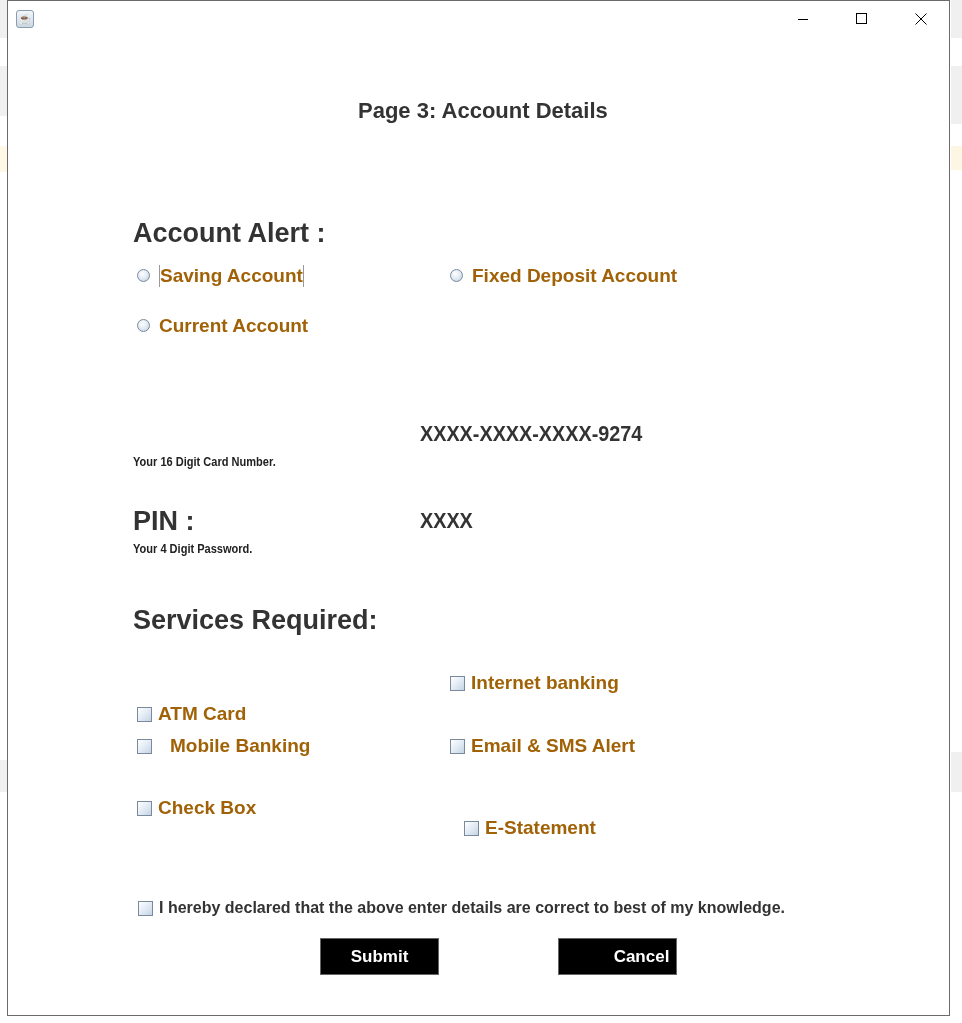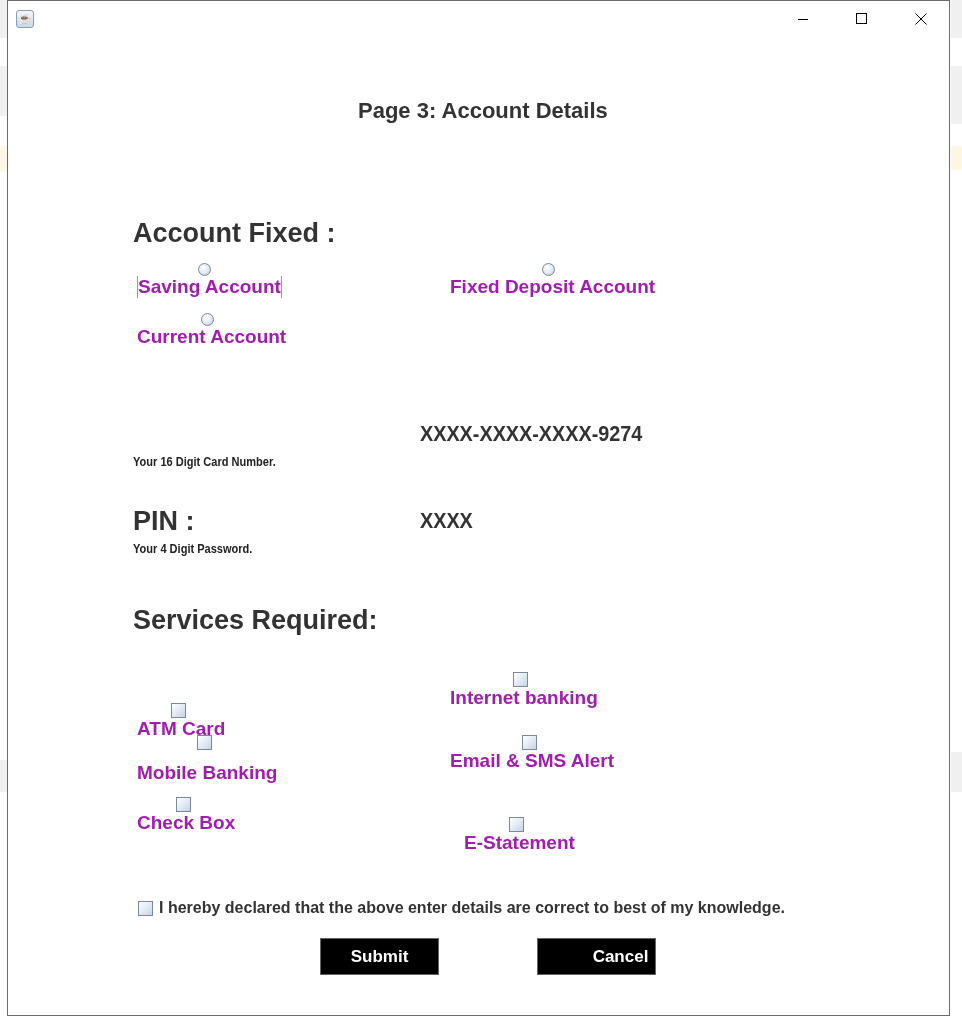--- a/index.html
+++ b/index.html
@@ -41,42 +41,42 @@
   .sec-services { left:125px; top:604px; }
 
   .hint { position:absolute; font-size:12px; color:#222; font-weight:bold; font-family:"Liberation Sans Narrow","Liberation Sans",sans-serif; transform:scaleX(0.92); transform-origin:left; }
   .hint-card { left:125px; top:454px; }
   .hint-pin { left:125px; top:541px; }
 
   .value { position:absolute; font-size:22px; font-weight:bold; color:#333; transform:scaleX(0.9); transform-origin:left; }
   .val-card { left:412px; top:420px; }
   .val-pin { left:412px; top:507px; }
 
-  .option { position:absolute; display:flex; align-items:center; font-size:19px; font-weight:bold; color:#a21caf; cursor:pointer;flex-direction:column; }
+  .option { position:absolute; display:flex; align-items:center; font-size:19px; font-weight:bold; color:#a16207; cursor:pointer; }
   .radio {
     width:13px; height:13px; border-radius:50%; border:1px solid #7a8a9c; box-sizing:border-box;
     background:radial-gradient(circle at 40% 35%, #ffffff 0%, #dfe8f2 55%, #b8c8da 100%);
     margin-right:9px; margin-top:-2px;
   }
   .check {
     width:15px; height:15px; border:1px solid #7a8a9c; box-sizing:border-box;
     background:linear-gradient(135deg,#ffffff 0%,#dde7f2 60%,#c4d3e3 100%);
     margin-right:6px;
   }
 
   .decl { position:absolute; left:130px; top:898px; display:flex; align-items:center; font-size:16px; font-weight:bold; color:#333; }
   .decl .check { margin-right:6px; }
 
   .btn {
     position:absolute; top:937px; width:119px; height:37px; background:#000; color:#fff;
     font-size:17px; font-weight:bold; display:flex; align-items:center; justify-content:center;
     border:1px solid #666; box-sizing:border-box; cursor:pointer;
   }
   .btn-submit { left:312px; }
-  .btn-cancel { left:529px;padding-left:48px; }
+  .btn-cancel { left:550px;padding-left:48px; }
 </style>
 </head>
 <body>
 
 <div class="bg-left">
   <div class="band" style="top:0;height:38px;background:#f0f0f0;"></div>
   <div class="band" style="top:66px;height:50px;background:#f0f0f0;"></div>
   <div class="band" style="top:146px;height:26px;background:#fff8e6;"></div>
   <div class="band" style="top:760px;height:32px;background:#f0f0f0;"></div>
 </div>
@@ -103,21 +103,21 @@
     <div class="win-btn btn-close">
       <svg width="12" height="12">
           <line x1="0.5" y1="0.5" x2="11.5" y2="11.5" stroke="#000" stroke-width="1"></line>
           <line x1="11.5" y1="0.5" x2="0.5" y2="11.5" stroke="#000" stroke-width="1"></line>
         </svg>
     </div>
   </div>
 
   <div class="page-title text-dark">Page 3: Account Details</div>
 
-  <div class="section-h sec-account text-dark">Account Fixed :</div>
+  <div class="section-h sec-account text-dark">Account Alert :</div>
 
   <div class="option" style="left:129px;top:264px;">
     <span class="radio"></span>
     <span style="border-left:1px solid #999;border-right:1px solid #999;line-height:22px;">Saving Account</span>
   </div>
   <div class="option" style="left:442px;top:264px;">
     <span class="radio"></span>
     <span>Fixed Deposit Account</span>
   </div>
   <div class="option" style="left:129px;top:314px;">

